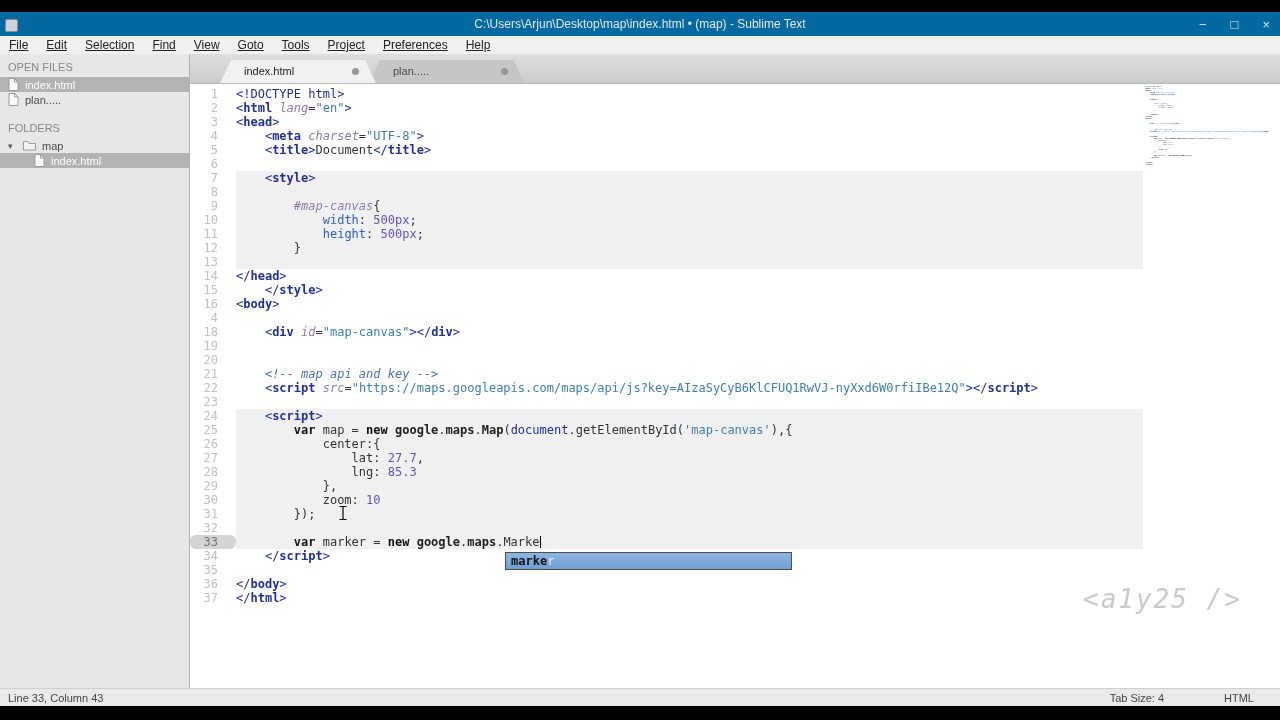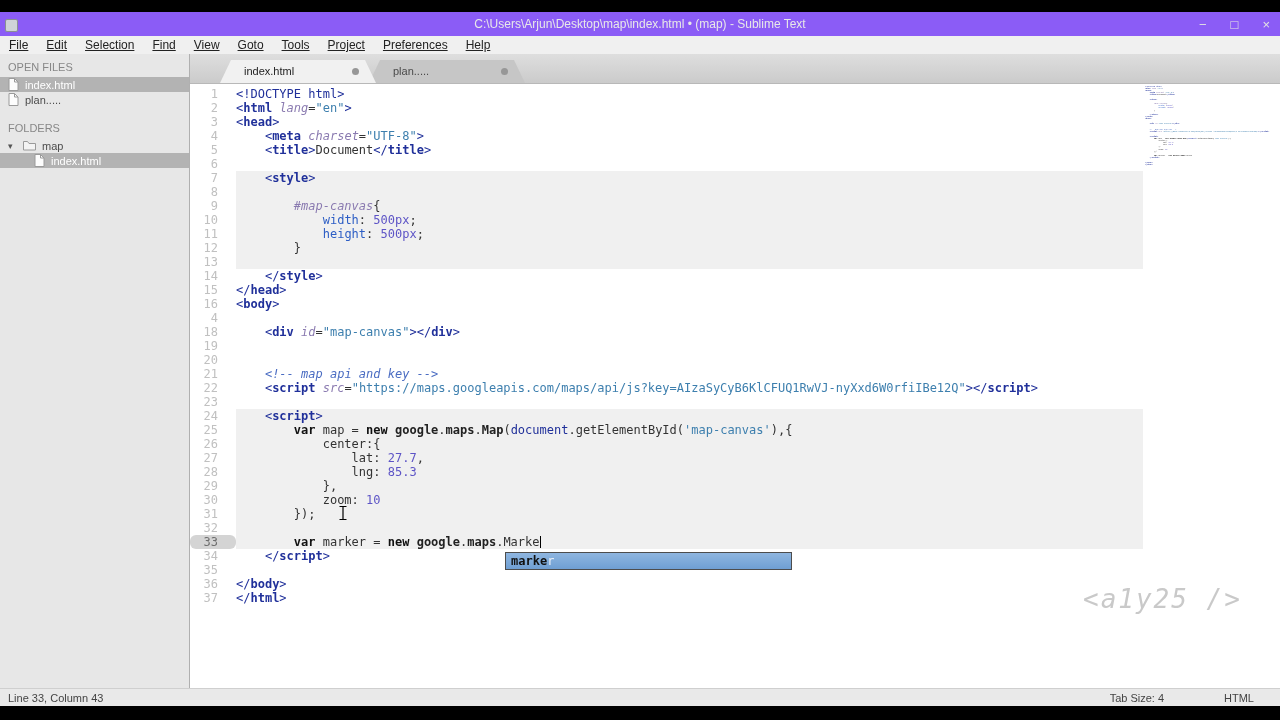--- a/index.html
+++ b/index.html
@@ -1,19 +1,19 @@
 <!DOCTYPE html>
 <html><head>
 <meta charset="utf-8">
 <style>
   html,body{margin:0;padding:0;background:#000;}
   .screen{position:relative;width:1280px;height:720px;background:#000;overflow:hidden;font-family:"Liberation Sans",sans-serif;}
 
   
-  .titlebar{position:absolute;top:12px;left:0;width:100%;height:24px;background:#8b5cf6;}
+  .titlebar{position:absolute;top:12px;left:0;width:100%;height:24px;background:#0369a1;}
   .win-icon{position:absolute;left:5px;top:7px;width:11px;height:11px;background:#cfd3d8;border:1px solid #8a8f94;border-radius:2px;}
   .title-text{position:absolute;left:0;right:0;top:0;height:24px;line-height:24px;text-align:center;color:#e8e8e8;font-size:12px;}
   .win-controls{position:absolute;right:10px;top:0;height:24px;display:flex;gap:24px;align-items:center;color:#e3e3e3;font-size:13px;}
   .win-controls span{cursor:default;}
 
   
   .menubar{position:absolute;top:36px;left:0;width:100%;height:18px;background:#f0f0f0;border-bottom:1px solid #d6d6d6;display:flex;align-items:center;font-size:12px;color:#222;}
   .menu-item{padding:0 9px;height:18px;line-height:18px;text-decoration:underline;}
 
   
@@ -215,22 +215,22 @@
               <div class="code-line"><span class="tk-p">    </span><span class="tk-d">&lt;</span><span class="tk-t">meta</span><span class="tk-p"> </span><span class="tk-a">charset</span><span class="tk-p">=</span><span class="tk-s">"UTF-8"</span><span class="tk-d">&gt;</span></div>
               <div class="code-line"><span class="tk-p">    </span><span class="tk-d">&lt;</span><span class="tk-t">title</span><span class="tk-d">&gt;</span><span class="tk-p">Document</span><span class="tk-d">&lt;/</span><span class="tk-t">title</span><span class="tk-d">&gt;</span></div>
               <div class="code-line"></div>
               <div class="code-line"><span class="tk-p">    </span><span class="tk-d">&lt;</span><span class="tk-t">style</span><span class="tk-d">&gt;</span></div>
               <div class="code-line"></div>
               <div class="code-line"><span class="tk-p">        </span><span class="tk-sel">#map-canvas</span><span class="tk-p">{</span></div>
               <div class="code-line"><span class="tk-p">            </span><span class="tk-prop">width</span><span class="tk-p">: </span><span class="tk-n">500px</span><span class="tk-p">;</span></div>
               <div class="code-line"><span class="tk-p">            </span><span class="tk-prop">height</span><span class="tk-p">: </span><span class="tk-n">500px</span><span class="tk-p">;</span></div>
               <div class="code-line"><span class="tk-p">        }</span></div>
               <div class="code-line"></div>
+              <div class="code-line"><span class="tk-d">&lt;/</span><span class="tk-t">head</span><span class="tk-d">&gt;</span></div>
               <div class="code-line"><span class="tk-p">    </span><span class="tk-d">&lt;/</span><span class="tk-t">style</span><span class="tk-d">&gt;</span></div>
-              <div class="code-line"><span class="tk-d">&lt;/</span><span class="tk-t">head</span><span class="tk-d">&gt;</span></div>
               <div class="code-line"><span class="tk-d">&lt;</span><span class="tk-t">body</span><span class="tk-d">&gt;</span></div>
               <div class="code-line"></div>
               <div class="code-line"><span class="tk-p">    </span><span class="tk-d">&lt;</span><span class="tk-t">div</span><span class="tk-p"> </span><span class="tk-a">id</span><span class="tk-p">=</span><span class="tk-s">"map-canvas"</span><span class="tk-d">&gt;</span><span class="tk-d">&lt;/</span><span class="tk-t">div</span><span class="tk-d">&gt;</span></div>
               <div class="code-line"></div>
               <div class="code-line"></div>
               <div class="code-line"><span class="tk-p">    </span><span class="tk-c">&lt;!-- map api and key --&gt;</span></div>
               <div class="code-line"><span class="tk-p">    </span><span class="tk-d">&lt;</span><span class="tk-t">script</span><span class="tk-p"> </span><span class="tk-a">src</span><span class="tk-p">=</span><span class="tk-s">"https://maps.googleapis.com/maps/api/js?key=AIzaSyCyB6KlCFUQ1RwVJ-nyXxd6W0rfiIBe12Q"</span><span class="tk-d">&gt;</span><span class="tk-d">&lt;/</span><span class="tk-t">script</span><span class="tk-d">&gt;</span></div>
               <div class="code-line"></div>
               <div class="code-line"><span class="tk-p">    </span><span class="tk-d">&lt;</span><span class="tk-t">script</span><span class="tk-d">&gt;</span></div>
               <div class="code-line"><span class="tk-p">        </span><span class="tk-k">var</span><span class="tk-p"> map = </span><span class="tk-k">new</span><span class="tk-p"> </span><span class="tk-b">google</span><span class="tk-p">.</span><span class="tk-b">maps</span><span class="tk-p">.</span><span class="tk-b">Map</span><span class="tk-p">(</span><span class="tk-d">document</span><span class="tk-p">.getElementById(</span><span class="tk-s">'map-canvas'</span><span class="tk-p">),{</span></div>

